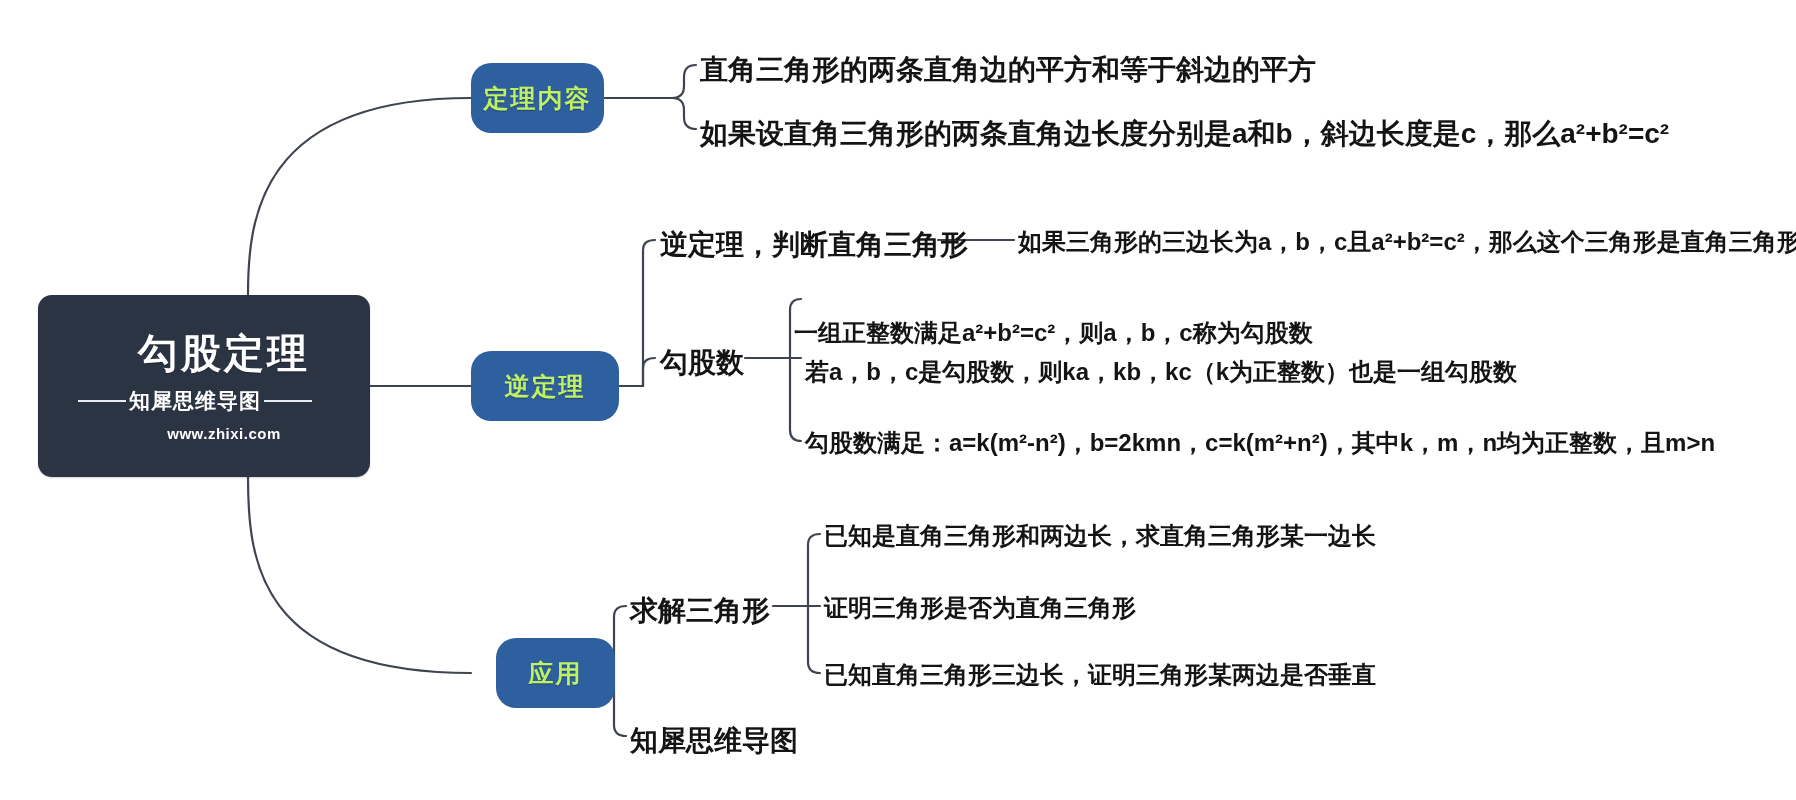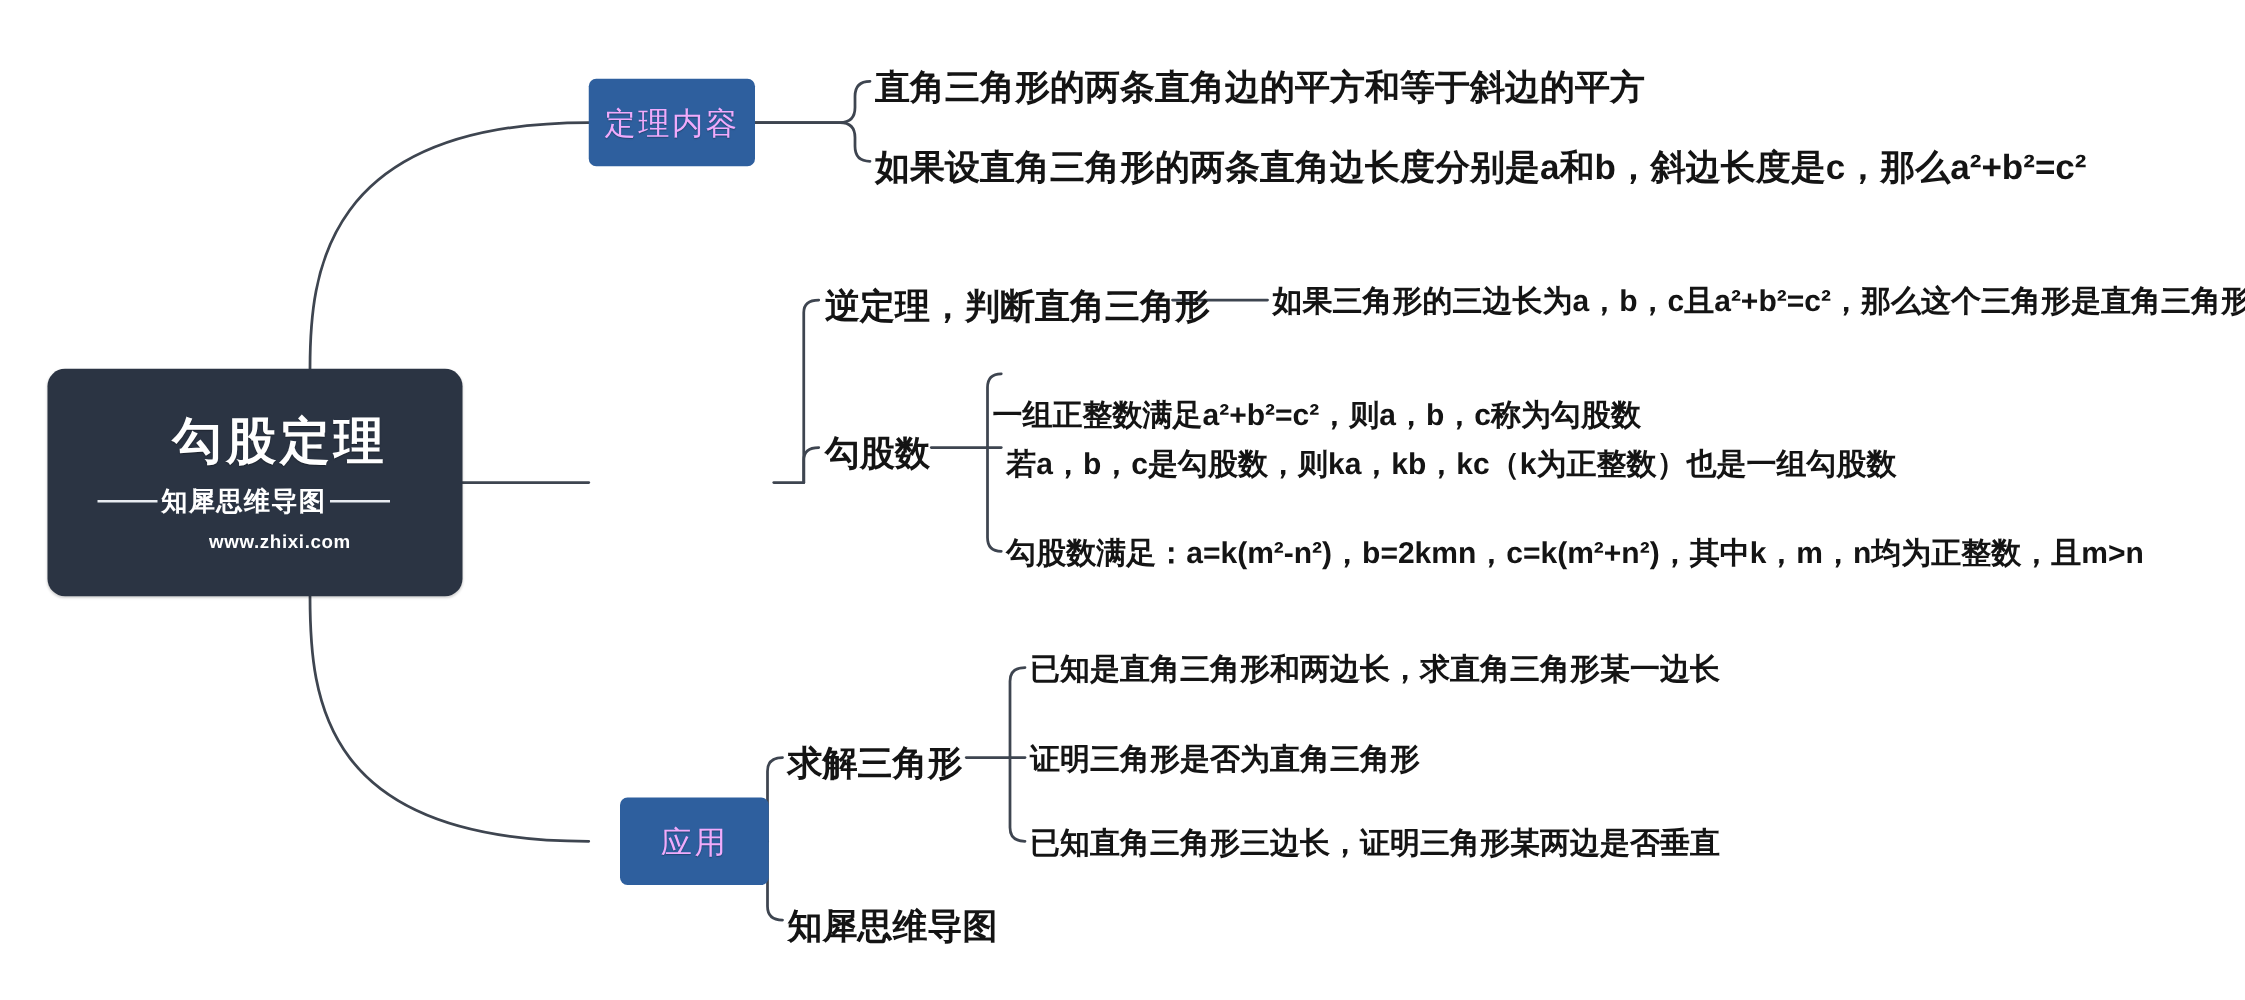--- a/index.html
+++ b/index.html
@@ -79,24 +79,24 @@
   .root-url {
     font-size: 15px;
     font-weight: bold;
     letter-spacing: 0.5px;
   }
 
   
   .l1-node {
     position: absolute;
     background: #2e5f9e;
-    border-radius: 6px;
-    color: #f0abfc;
+    border-radius: 20px;
+    color: #bef264;
     font-size: 25px;
-    font-weight: normal;
+    font-weight: bold;
     letter-spacing: 2px;
     display: flex;
     align-items: center;
     justify-content: center;
     box-sizing: border-box;
     text-shadow: 0 1px 1px rgba(0,0,0,0.3);
   }
 
   
   .txt {
@@ -156,20 +156,21 @@
       <span class="root-sub-line"></span>
     </div>
     <div class="root-url">www.zhixi.com</div>
   </div>
 
   <div class="l1-node" style="left:471px; top:63px; width:133px; height:70px;">定理内容</div>
 
   <div class="txt lvl2" style="left:700px; top:53px;">直角三角形的两条直角边的平方和等于斜边的平方</div>
   <div class="txt lvl2" style="left:700px; top:117px;">如果设直角三角形的两条直角边长度分别是a和b，斜边长度是c，那么a²+b²=c²</div>
 
+  <div class="l1-node" style="left:471px; top:351px; width:148px; height:70px;">逆定理</div>
 
   <div class="txt lvl2" style="left:660px; top:228px;">逆定理，判断直角三角形</div>
   <div class="txt lvl3" style="left:1018px; top:228px;">如果三角形的三边长为a，b，c且a²+b²=c²，那么这个三角形是直角三角形</div>
 
   <div class="txt lvl2" style="left:660px; top:346px;">勾股数</div>
 
   <div class="txt lvl3" style="left:794px; top:287px;margin-top:32px;">一组正整数满足a²+b²=c²，则a，b，c称为勾股数</div>
   <div class="txt lvl3" style="left:805px; top:358px;">若a，b，c是勾股数，则ka，kb，kc（k为正整数）也是一组勾股数</div>
   <div class="txt lvl3" style="left:805px; top:429px;">勾股数满足：a=k(m²-n²)，b=2kmn，c=k(m²+n²)，其中k，m，n均为正整数，且m&gt;n</div>
 

